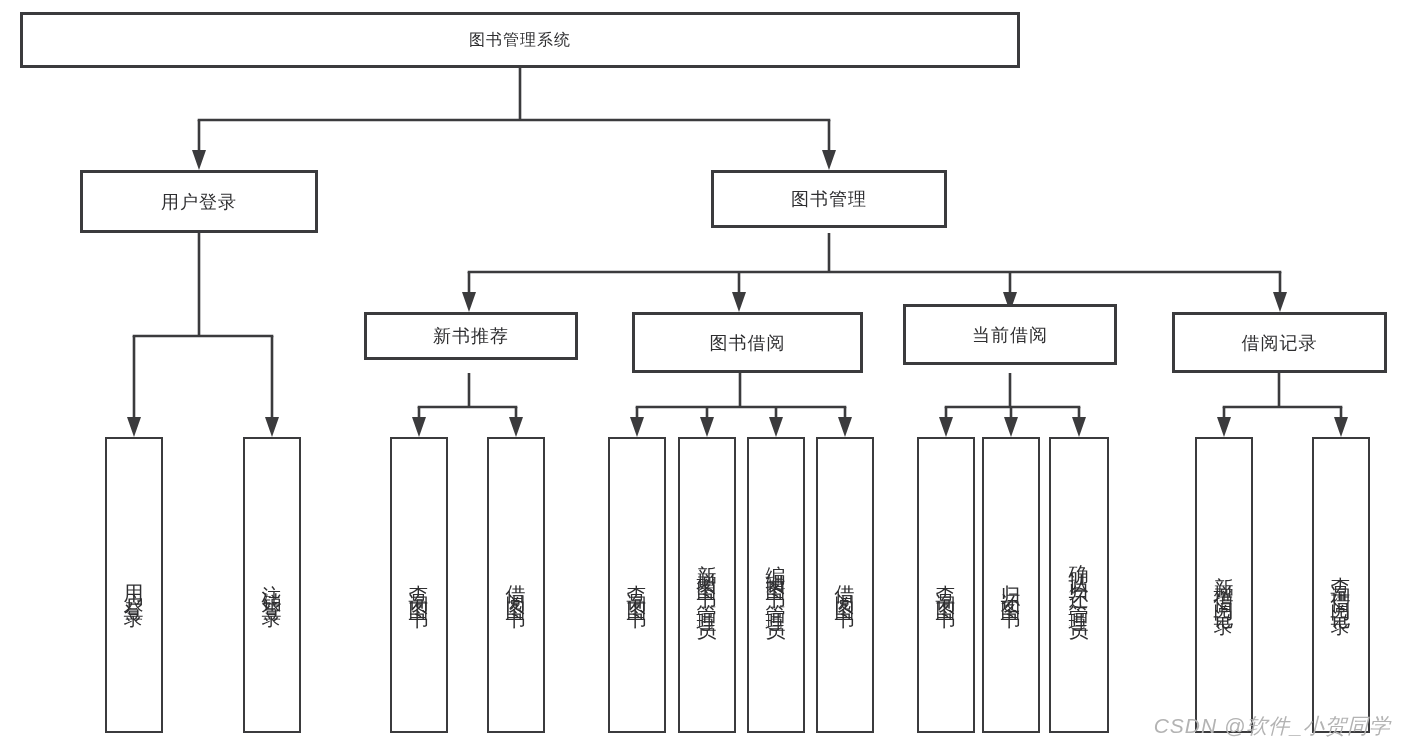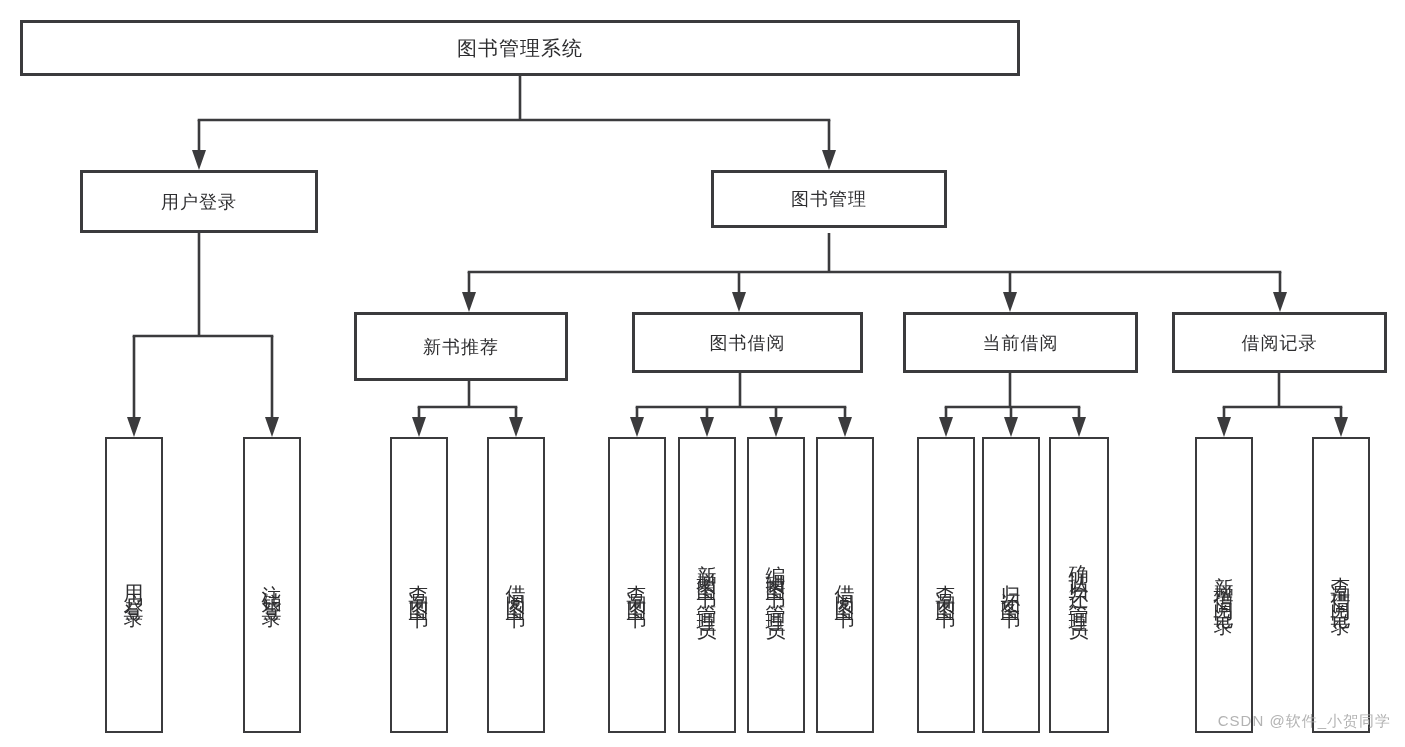--- a/index.html
+++ b/index.html
@@ -39,21 +39,21 @@
     background:var(--background);
     border:3px solid var(--border);
     display:flex;
     align-items:center;
     justify-content:center;
     font-size:18px;
     color:var(--text);
     letter-spacing:1px;
     white-space:nowrap;
   }
-  .hbox.root{font-size:20px;margin-top:8px;}
+  .hbox.root{font-size:16px;}
   .vbox{
     position:absolute;
     width:58px;
     height:296px;
     top:437px;
     background:var(--background);
     border:2.5px solid var(--border);
     display:flex;
     align-items:center;
     justify-content:center;
@@ -64,25 +64,26 @@
     font-size:20px;
     letter-spacing:8px;
     line-height:1;
     color:var(--text);
     white-space:nowrap;
   }
   .watermark{
     position:absolute;
     top:712px;
     right:14px;
-    font-size:15px;
+    font-size:21px;
     color:var(--watermark);
     letter-spacing:1px;
     z-index:5;
     white-space:nowrap;
+    font-style:italic;
   }
 </style>
 </head>
 <body>
 
 <div class="canvas">
 
   <svg class="connector-svg" viewBox="0 0 1405 747" xmlns="http://www.w3.org/2000/svg">
 
     <g>
@@ -157,23 +158,23 @@
       <line x1="1341" y1="407" x2="1341" y2="420"></line>
       <polygon points="1334,417 1348,417 1341,437"></polygon>
     </g>
   </svg>
 
   <div class="hbox root" style="left:20px;top:12px;width:1000px;height:56px">图书管理系统</div>
 
   <div class="hbox" style="left:80px;top:170px;width:238px;height:63px">用户登录</div>
   <div class="hbox" style="left:711px;top:170px;width:236px;height:58px">图书管理</div>
 
-  <div class="hbox" style="left:354px;top:312px;width:214px;height:69px">新书推荐</div>
+  <div class="hbox" style="left:364px;top:312px;width:214px;height:48px">新书推荐</div>
   <div class="hbox" style="left:632px;top:312px;width:231px;height:61px">图书借阅</div>
-  <div class="hbox" style="left:903px;top:312px;width:235px;height:61px">当前借阅</div>
+  <div class="hbox" style="left:903px;top:304px;width:214px;height:61px">当前借阅</div>
   <div class="hbox" style="left:1172px;top:312px;width:215px;height:61px">借阅记录</div>
 
   <div class="vbox" style="left:105px">
     <span class="vtext">用户登录</span>
   </div>
   <div class="vbox" style="left:243px">
     <span class="vtext">注销登录</span>
   </div>
 
   <div class="vbox" style="left:390px">

